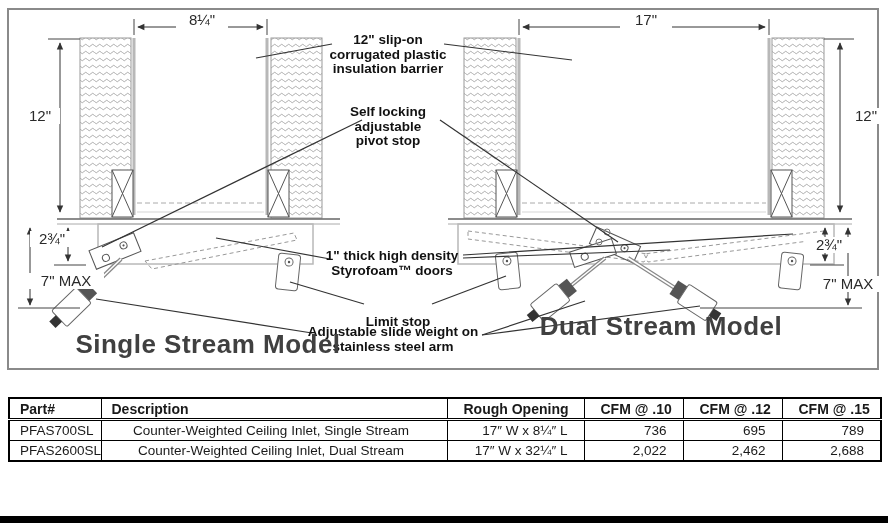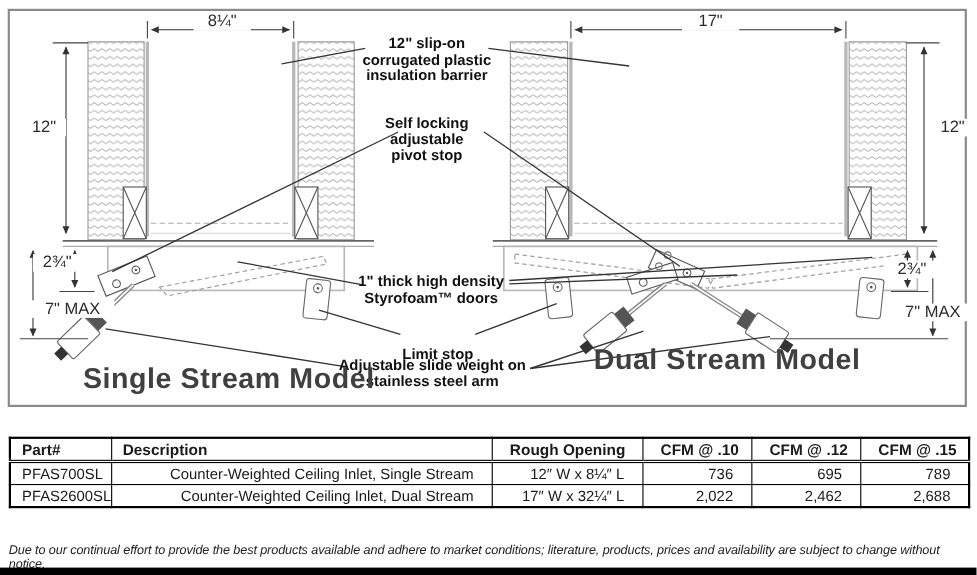--- a/index.html
+++ b/index.html
@@ -8,21 +8,21 @@
   .abs{position:absolute;}
   .panel{left:7px;top:8px;width:868px;height:358px;border:2px solid #8a8a8a;background:transparent;}
   svg.art{position:absolute;left:0;top:0;}
   .dim{font-size:15px;color:#2a2a2a;text-align:center;background:#fff;line-height:16px;padding:0 2px;}
   .ann{font-size:13.5px;font-weight:bold;color:#111;text-align:center;line-height:14.5px;white-space:pre-line;}
   .model{font-size:26px;font-weight:bold;color:#404040;text-align:center;letter-spacing:.5px;line-height:28px;}
   table.spec{position:absolute;left:8px;top:397px;width:872px;border-collapse:collapse;table-layout:fixed;
              border:2px solid #000;font-size:13.5px;}
   table.spec th,table.spec td{border:1px solid #000;height:17px;padding:1px 16px;white-space:nowrap;overflow:hidden;}
   table.spec thead th{border-bottom:3px double #000;font-weight:bold;text-align:left;font-size:14px;}
-  .pl{padding-left:10px !important;text-align:right;}
+  .pl{padding-left:10px !important;text-align:center;}
   .c{text-align:right;}
   .footer{left:8px;top:495px;width:872px;font-style:italic;font-size:11.5px;color:#222;letter-spacing:-0.1px;}
   .botbar{left:0;top:516px;width:888px;height:7px;background:#000;}
 </style>
 </head>
 <body>
 
 <div class="page">
 
   <svg class="art" width="888" height="523" viewBox="0 0 888 523">
@@ -205,33 +205,32 @@
         <th class="c">Rough Opening</th>
         <th class="c">CFM @ .10</th>
         <th class="c">CFM @ .12</th>
         <th class="c">CFM @ .15</th>
       </tr>
     </thead>
     <tbody>
       <tr>
         <td class="pl">PFAS700SL</td>
         <td class="pl">Counter-Weighted Ceiling Inlet, Single Stream</td>
-        <td class="c">12″ W x 8¼″ L</td>
+        <td class="c">17″ W x 8¼″ L</td>
         <td class="c">736</td>
         <td class="c">695</td>
         <td class="c">789</td>
       </tr>
       <tr>
         <td class="pl">PFAS2600SL</td>
         <td class="pl">Counter-Weighted Ceiling Inlet, Dual Stream</td>
         <td class="c">17″ W x 32¼″ L</td>
         <td class="c">2,022</td>
         <td class="c">2,462</td>
         <td class="c">2,688</td>
       </tr>
     </tbody>
   </table>
 
-  <div class="abs footer">Due to our continual effort to provide the best products available and adhere to market conditions; literature, products, prices and availability are subject to change without notice.</div>
 
   <div class="abs botbar"></div>
 
 </div>
 
 </body></html>

